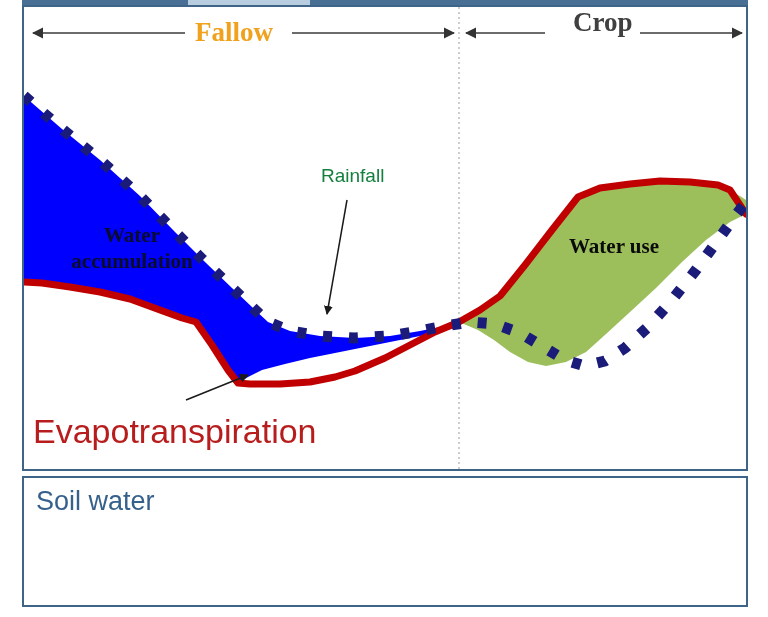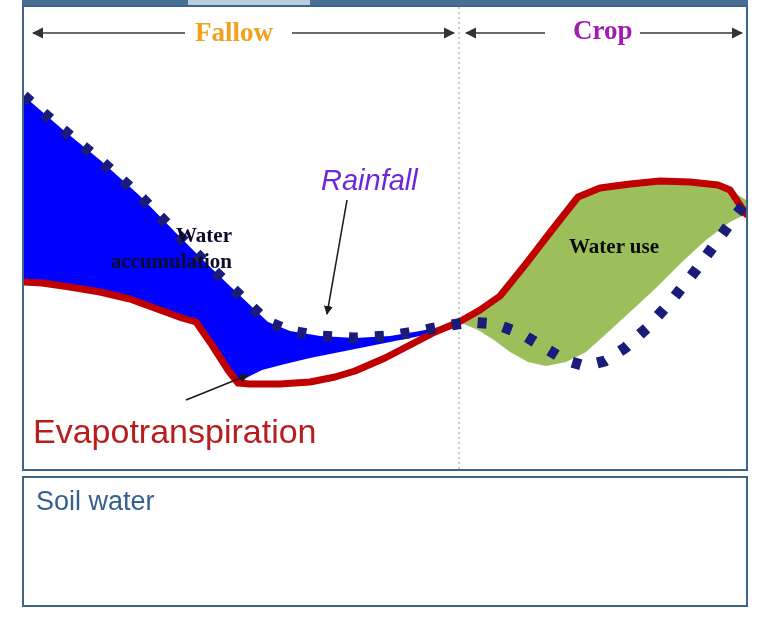--- a/index.html
+++ b/index.html
@@ -75,51 +75,50 @@
     font-size: 27px;
     line-height: 1;
     white-space: nowrap;
   }
   .stage-label.fallow {
     color: #F0A11E;
     left: 173px;
     top: 14px;
   }
   .stage-label.crop {
-    color: #a21caf;
+    color: #404040;
     left: 551px;
-    top: 12px;
+    top: 4px;
   }
 
   
   .ann {
     position: absolute;
     white-space: nowrap;
     line-height: 1;
   }
   .ann-rainfall {
     left: 321px;
     top: 166px;
-    font-size: 29px;
-    color: #6d28d9;
-    font-family: "Liberation Sans", sans-serif;
-    font-style: italic;
+    font-size: 19px;
+    color: #15803d;
+    font-family: "Liberation Sans", sans-serif;
   }
   .ann-et {
     left: 33px;
     top: 414px;
     font-size: 34px;
     color: #B81D1D;
     font-family: "Liberation Sans", sans-serif;
   }
   .ann-wacc {
-    left: 56px;
+    left: 44px;
     top: 222px;
     width: 176px;
-    text-align: right;
+    text-align: center;
     font-family: "Liberation Serif", serif;
     font-weight: bold;
     font-size: 21px;
     color: #0B0B2B;
     line-height: 1.25;
     white-space: normal;
   }
   .ann-wuse {
     left: 569px;
     top: 233px;

